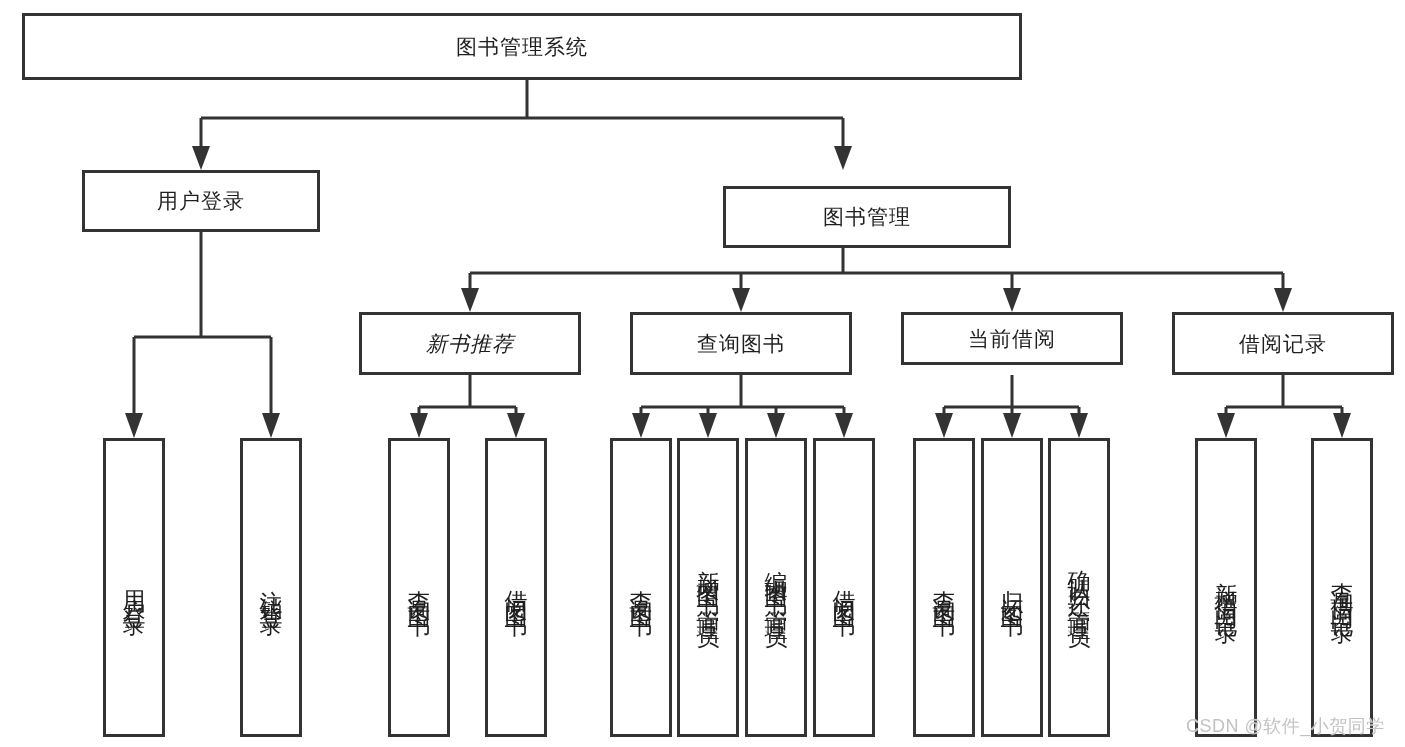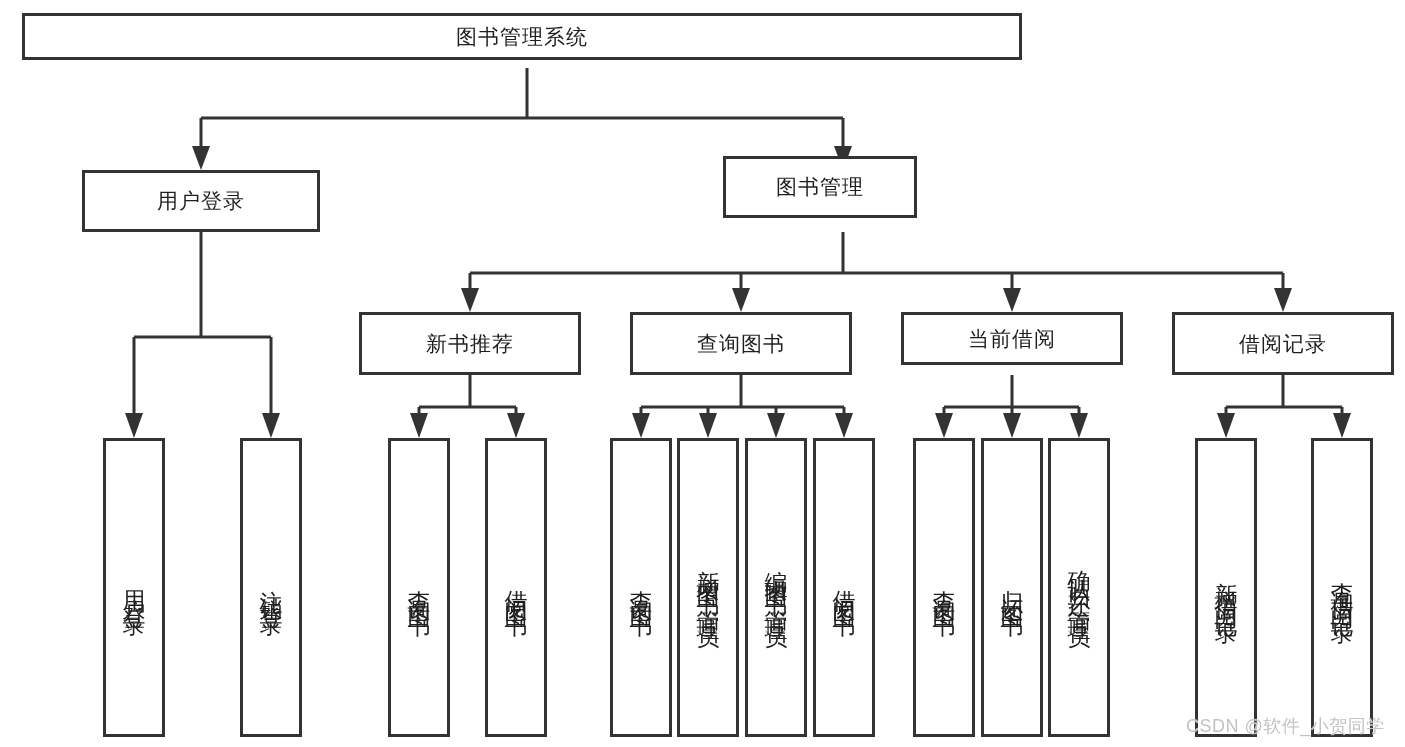--- a/index.html
+++ b/index.html
@@ -87,26 +87,26 @@
       <polygon points="1003,413 1021,413 1012,438"></polygon>
       <polygon points="1070,413 1088,413 1079,438"></polygon>
     </g>
     <g>
       <path d="M1283,375 L1283,407 M1226,407 L1342,407 M1226,407 L1226,415 M1342,407 L1342,415"></path>
       <polygon points="1217,413 1235,413 1226,438"></polygon>
       <polygon points="1333,413 1351,413 1342,438"></polygon>
     </g>
   </svg>
 
-  <div class="box h-box" style="left:22px; top:13px; width:1000px; height:47px;">图书管理系统</div>
+  <div class="box h-box" style="left:22px; top:13px; width:1000px; height:67px;">图书管理系统</div>
 
   <div class="box h-box" style="left:82px; top:170px; width:238px; height:62px;">用户登录</div>
-  <div class="box h-box" style="left:723px; top:156px; width:194px; height:62px;">图书管理</div>
+  <div class="box h-box" style="left:723px; top:186px; width:288px; height:62px;">图书管理</div>
 
-  <div class="box h-box" style="left:359px; top:312px; width:222px; height:63px;">新书推荐</div>
+  <div class="box h-box" style="left:359px; top:312px; width:222px; height:63px;font-style:italic;">新书推荐</div>
   <div class="box h-box" style="left:630px; top:312px; width:222px; height:63px;">查询图书</div>
   <div class="box h-box" style="left:901px; top:312px; width:222px; height:53px;">当前借阅</div>
   <div class="box h-box" style="left:1172px; top:312px; width:222px; height:63px;">借阅记录</div>
 
   <div class="box v-box" style="left:103px; top:438px; width:62px; height:299px;">用户登录</div>
   <div class="box v-box" style="left:240px; top:438px; width:62px; height:299px;">注销登录</div>
 
   <div class="box v-box" style="left:388px; top:438px; width:62px; height:299px;">查询图书</div>
   <div class="box v-box" style="left:485px; top:438px; width:62px; height:299px;">借阅图书</div>
 

